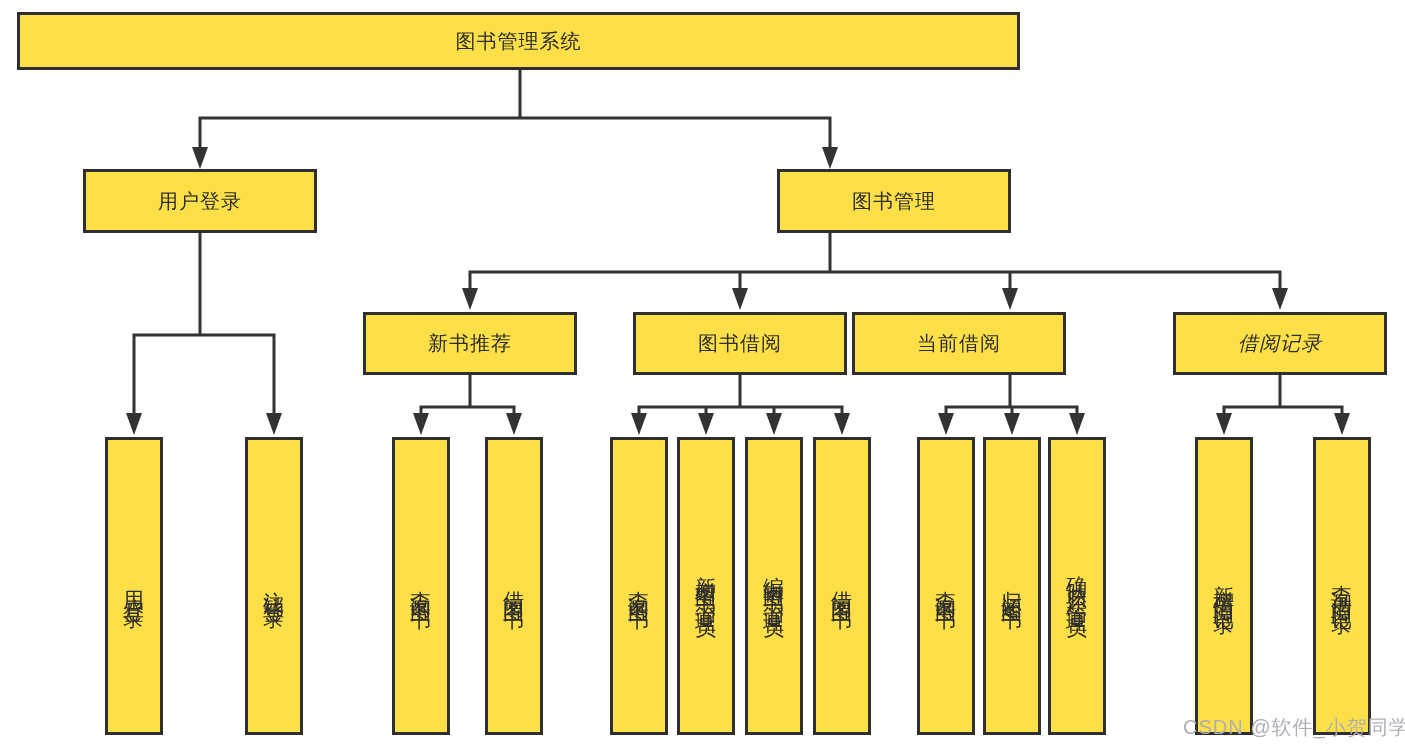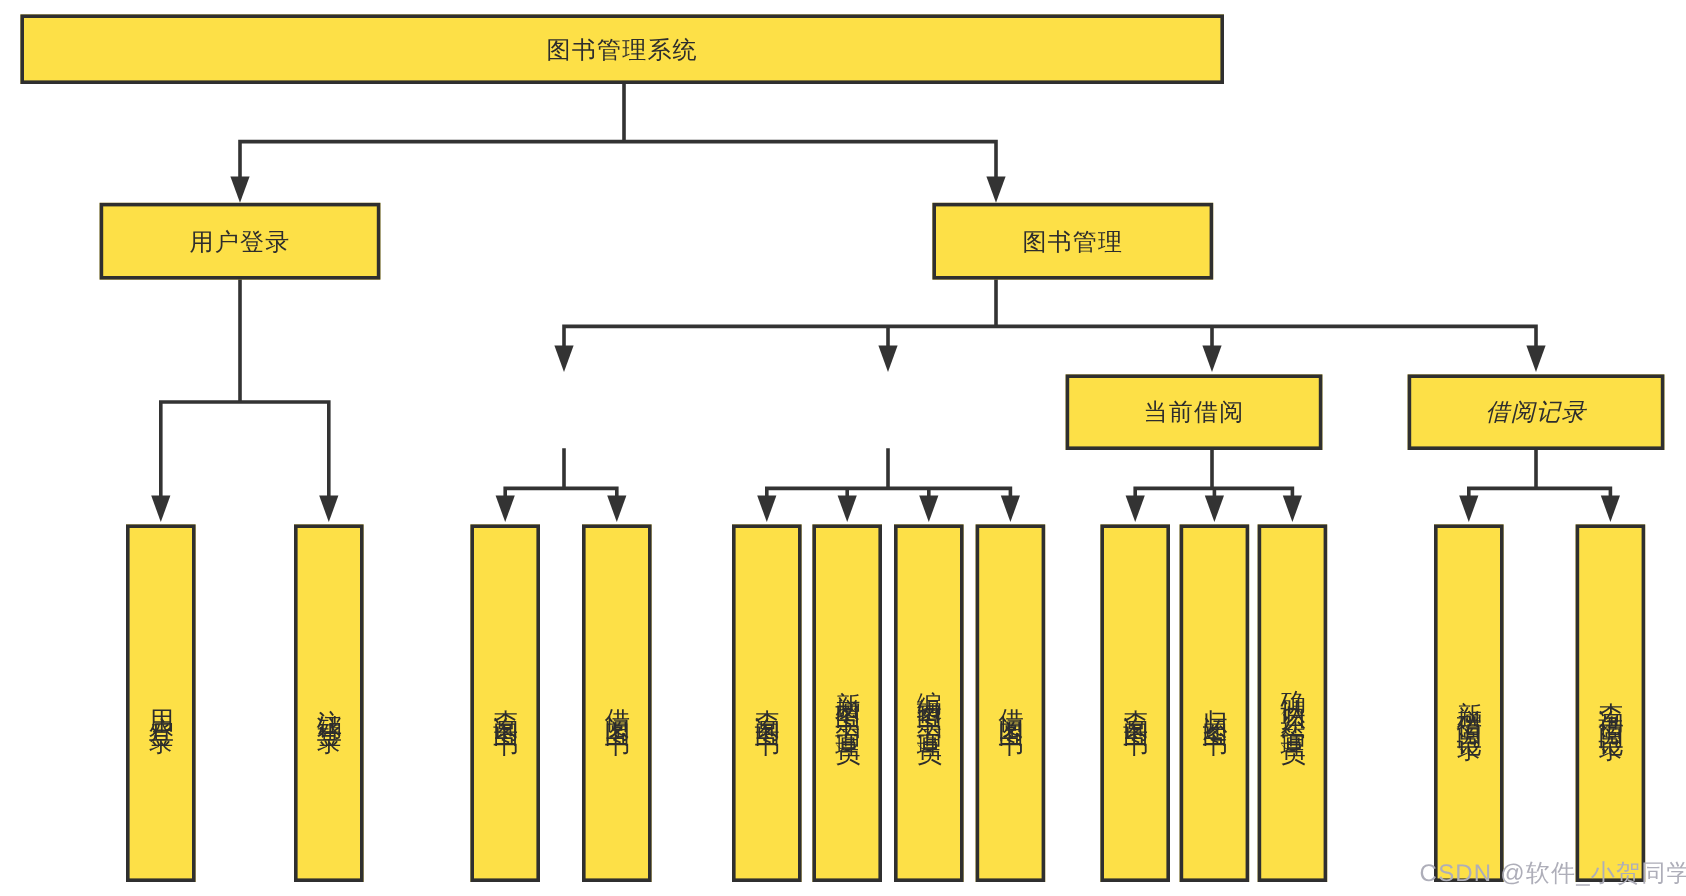--- a/index.html
+++ b/index.html
@@ -95,21 +95,23 @@
       <polygon points="1216,413 1232,413 1224,435"></polygon>
       <polygon points="1334,413 1350,413 1342,435"></polygon>
     </g>
   </svg>
 
   <div class="box root">图书管理系统</div>
 
   <div class="box lvl2" style="left:83px;">用户登录</div>
   <div class="box lvl2" style="left:736px;margin-left:41px;">图书管理</div>
 
-  <div class="box lvl3" style="left:888px;">当前借阅</div>
+  <div class="box lvl3" style="left:363px;">新书推荐</div>
+  <div class="box lvl3" style="left:633px;">图书借阅</div>
+  <div class="box lvl3" style="left:852px;">当前借阅</div>
   <div class="box lvl3" style="left:1173px;font-style:italic;">借阅记录</div>
 
   <div class="box vbox" style="left:105px;">
     <span class="vtext">用户登录</span>
   </div>
   <div class="box vbox" style="left:245px;">
     <span class="vtext">注销登录</span>
   </div>
 
   <div class="box vbox" style="left:392px;">

